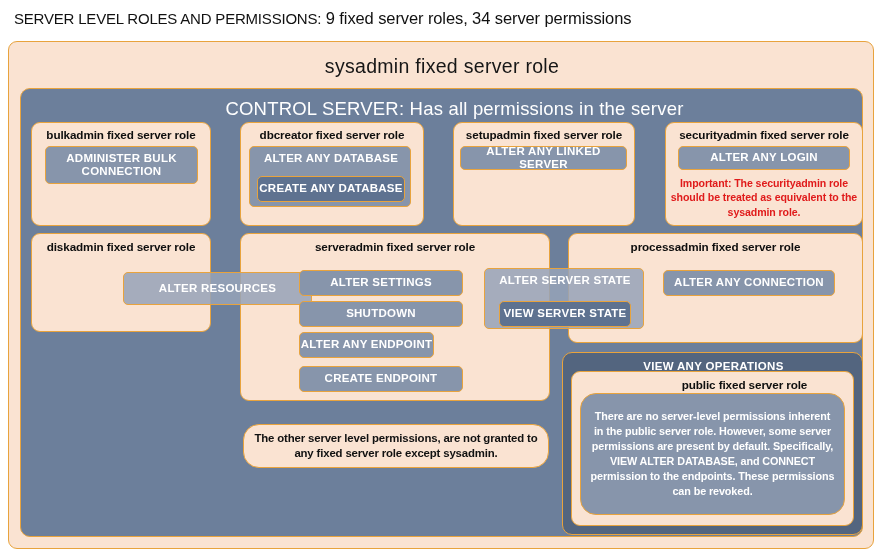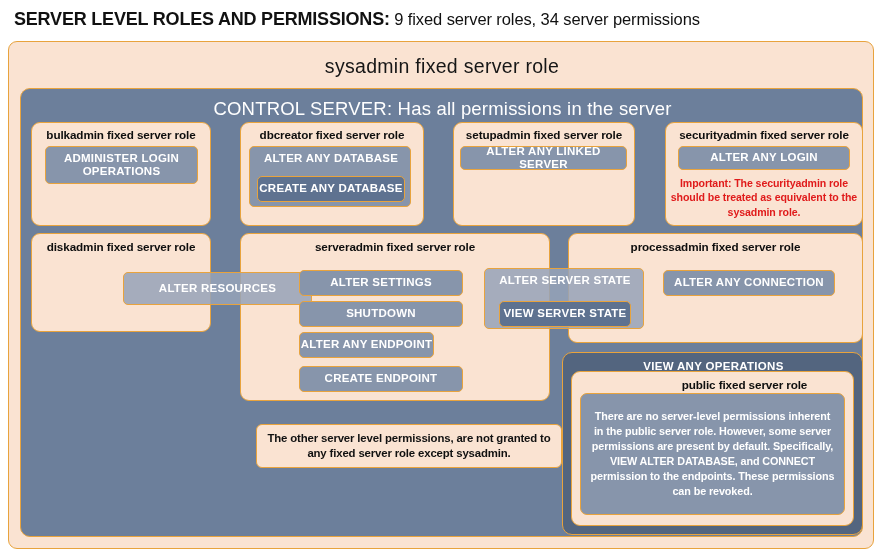--- a/index.html
+++ b/index.html
@@ -19,22 +19,22 @@
   #title-bar {
     position: absolute;
     left: 14px;
     top: 9px;
     width: 860px;
     height: 26px;
     white-space: nowrap;
     color: #111111;
   }
   #title-main {
-    font-size: 18px;
-    font-weight: 700;
+    font-size: 15px;
+    font-weight: 400;
     letter-spacing: -0.2px;
     text-align: center;
   }
   #title-sub {
     font-size: 16.5px;
     font-weight: 400;
     letter-spacing: -0.1px;
   }
 
   
@@ -121,20 +121,21 @@
   }
   #control-server-label {
     position: absolute;
     left: 0;
     top: 9px;
     width: 843px;
     text-align: center;
     font-size: 18.5px;
     color: #FFFFFF;
     letter-spacing: 0.2px;
+    padding-left: 12px;
   }
 
   
   #bulkadmin-panel  { left: 31px;  top: 122px; width: 180px; height: 104px; }
   #dbcreator-panel  { left: 240px; top: 122px; width: 184px; height: 104px; }
   #setupadmin-panel { left: 453px; top: 122px; width: 182px; height: 104px; }
   #securityadmin-panel { left: 665px; top: 122px; width: 198px; height: 104px; }
 
   
   #diskadmin-panel   { left: 31px;  top: 233px; width: 180px; height: 99px; }
@@ -176,73 +177,72 @@
     margin-left: 31px;
   }
   #public-role-note {
     position: absolute;
     left: 580px;
     top: 393px;
     width: 265px;
     height: 122px;
     background: #8795AB;
     border: 1.5px solid #E8A33D;
-    border-radius: 7px;
+    border-radius: 16px;
     box-sizing: border-box;
     color: #FFFFFF;
     font-size: 10.8px;
     font-weight: bold;
     line-height: 1.4;
     text-align: center;
     display: flex;
     align-items: center;
     justify-content: center;
     padding: 4px 8px;
     letter-spacing: -0.1px;
   }
 
   
   #other-permissions-note {
     left: 243px;
     top: 424px;
     width: 306px;
     height: 44px;
-    border-radius: 6px;
+    border-radius: 16px;
     display: flex;
     align-items: center;
     justify-content: center;
     text-align: center;
     color: #111111;
     font-size: 11.4px;
     font-weight: bold;
     line-height: 1.35;
     padding: 2px 8px;
     letter-spacing: -0.15px;
-    margin-left: 13px;
   }
 </style>
 </head>
 <body>
 
 <div id="title-bar">
   <span id="title-main">SERVER LEVEL ROLES AND PERMISSIONS:</span><span id="title-sub"> 9 fixed server roles, 34 server permissions</span>
 </div>
 
 <div class="peach" id="sysadmin-box">
   <div id="sysadmin-label">sysadmin  fixed  server  role</div>
 </div>
 
 <div class="slate" id="control-server-box">
   <div id="control-server-label">CONTROL SERVER: Has all permissions in the server</div>
 
 </div>
 
 <div class="peach" id="bulkadmin-panel"></div>
 <div class="role-title" style="left:31px; top:128px; width:180px;">bulkadmin  fixed server role</div>
-<div class="pill" style="left:45px; top:146px; width:153px; height:38px;">ADMINISTER  LOGIN OPERATIONS</div>
+<div class="pill" style="left:45px; top:146px; width:153px; height:38px;">ADMINISTER  BULK CONNECTION</div>
 
 <div class="peach" id="dbcreator-panel"></div>
 <div class="role-title" style="left:240px; top:128px; width:184px;">dbcreator fixed server role</div>
 <div class="pill" style="left:249px; top:146px; width:162px; height:61px;">
   <span style="position:absolute; left:0; top:5px; width:162px;">ALTER ANY DATABASE</span>
 </div>
 <div class="pill dark" style="left:257px; top:176px; width:148px; height:26px;">CREATE  ANY DATABASE</div>
 
 <div class="peach" id="setupadmin-panel"></div>
 <div class="role-title" style="left:453px; top:128px; width:182px;">setupadmin fixed server role</div>

